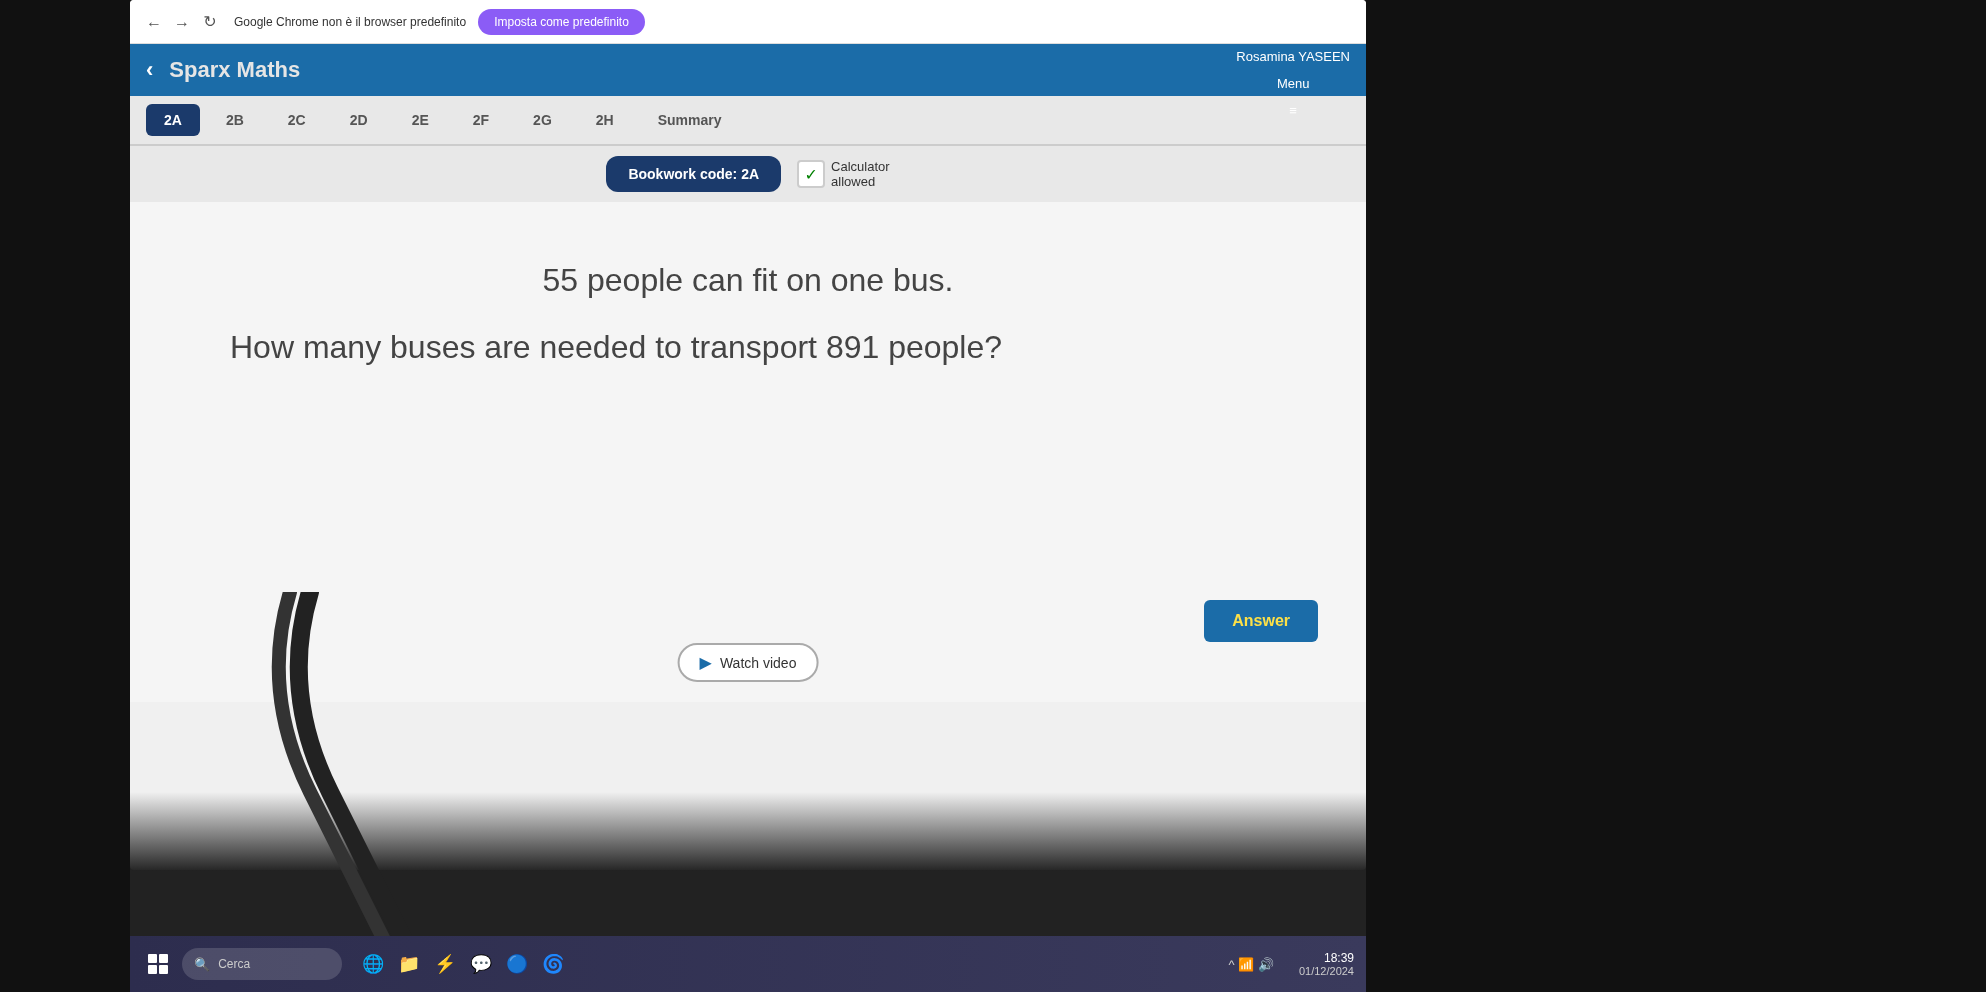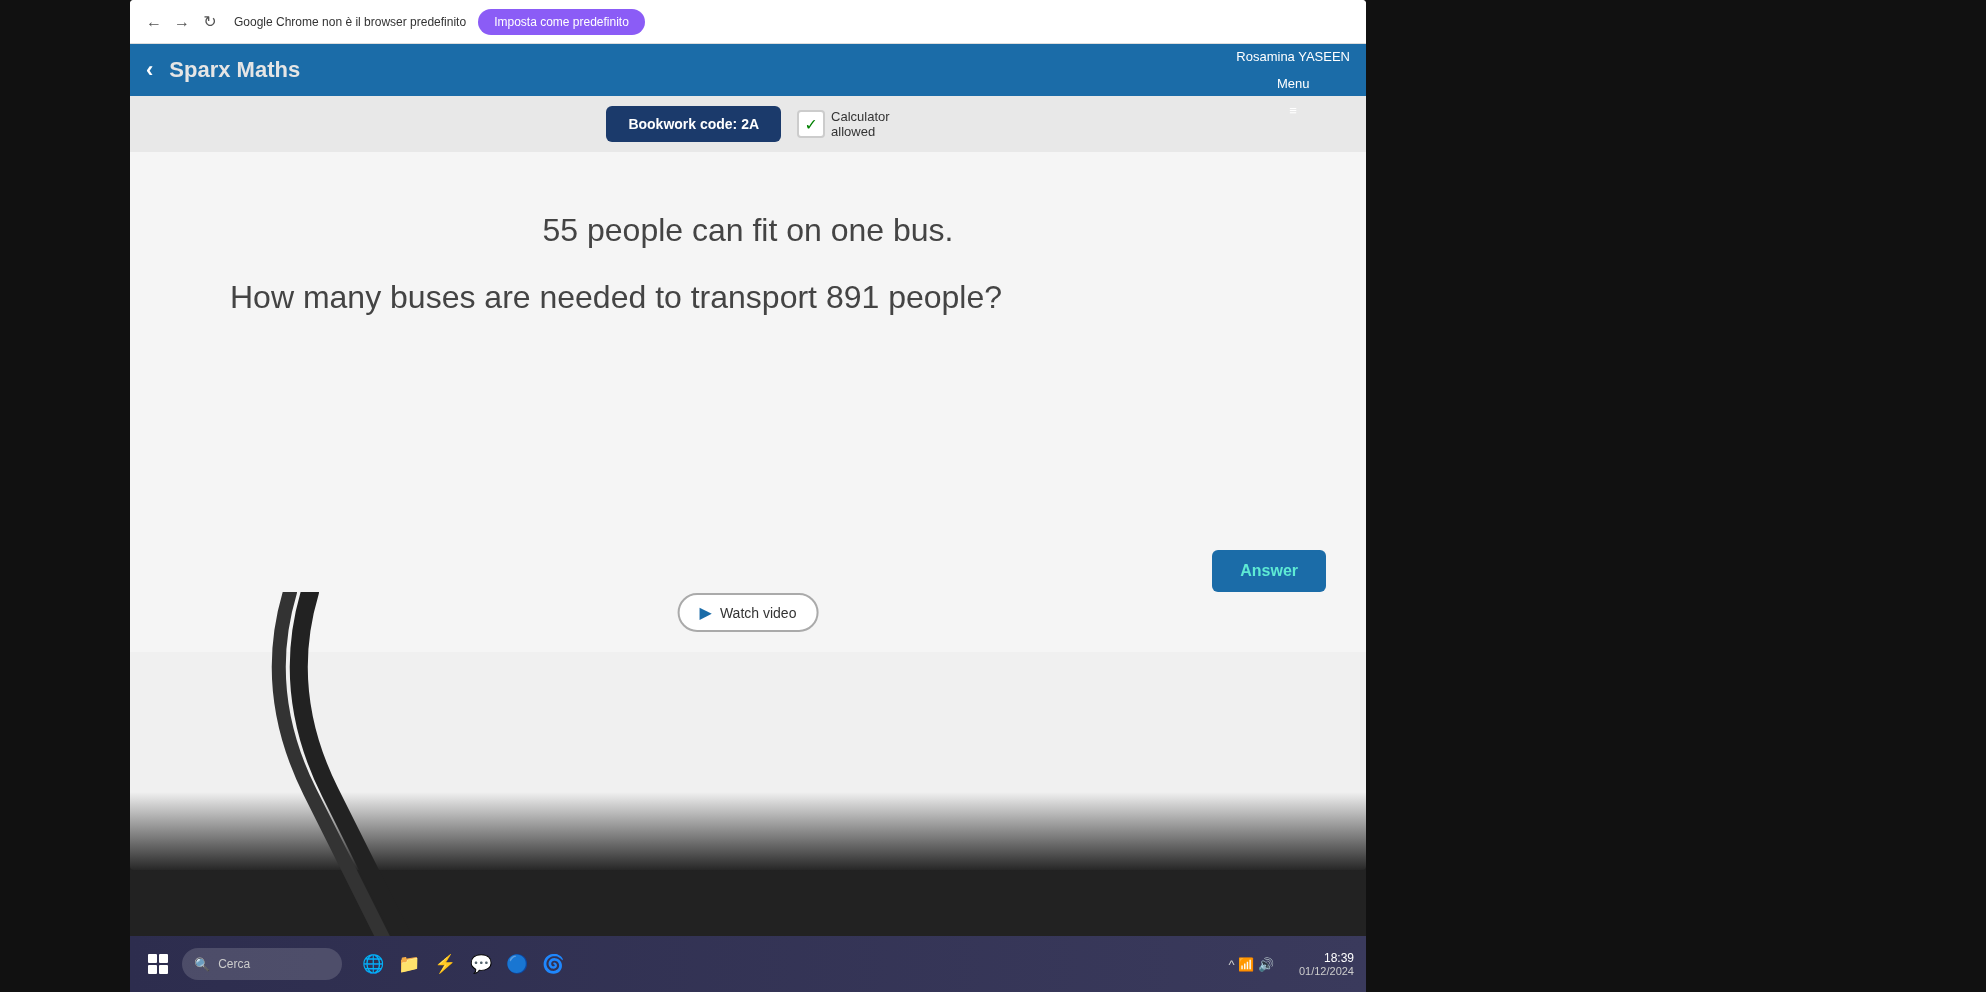--- a/index.html
+++ b/index.html
@@ -152,21 +152,21 @@
       display: flex;
       align-items: center;
       justify-content: center;
       padding: 10px;
       gap: 16px;
     }
     .bookwork-code-btn {
       background: #1b3a6b;
       color: white;
       border: none;
-      border-radius: 6px;
+      border-radius: 12px;
       padding: 10px 22px;
       font-size: 14px;
       font-weight: bold;
       cursor: pointer;
     }
     .calculator-info {
       display: flex;
       align-items: center;
       gap: 6px;
       font-size: 13px;
@@ -201,24 +201,24 @@
       font-size: 32px;
       color: #444;
       margin-bottom: 50px;
       text-align: left;
       padding-left: 20px;
     }
 
     
     .answer-btn {
       position: absolute;
-      right: 40px;
+      right: 48px;
       bottom: 60px;
       background: #1b6ca8;
-      color: #5eead4;
+      color: #fde047;
       border: none;
       border-radius: 6px;
       padding: 12px 28px;
       font-size: 16px;
       font-weight: bold;
       cursor: pointer;
     }
 
     
     .watch-video-btn {
@@ -353,20 +353,31 @@
     <span class="sparx-back">‹</span>
     <span class="sparx-title">Sparx Maths</span>
     <div class="header-right">
       <span class="header-xp">5,801 XP</span>
       <span>Rosamina YASEEN</span>
       <span>Menu</span>
       <span>≡</span>
     </div>
   </div>
 
+  <div class="tabs-bar">
+    <button class="tab active">2A</button>
+    <button class="tab">2B</button>
+    <button class="tab">2C</button>
+    <button class="tab">2D</button>
+    <button class="tab">2E</button>
+    <button class="tab">2F</button>
+    <button class="tab">2G</button>
+    <button class="tab">2H</button>
+    <button class="tab">Summary</button>
+  </div>
 
   <div class="bookwork-bar">
     <button class="bookwork-code-btn">Bookwork code: 2A</button>
     <div class="calculator-info">
       <div class="calc-check">✓</div>
       <div>
         <div>Calculator</div>
         <div>allowed</div>
       </div>
     </div>

